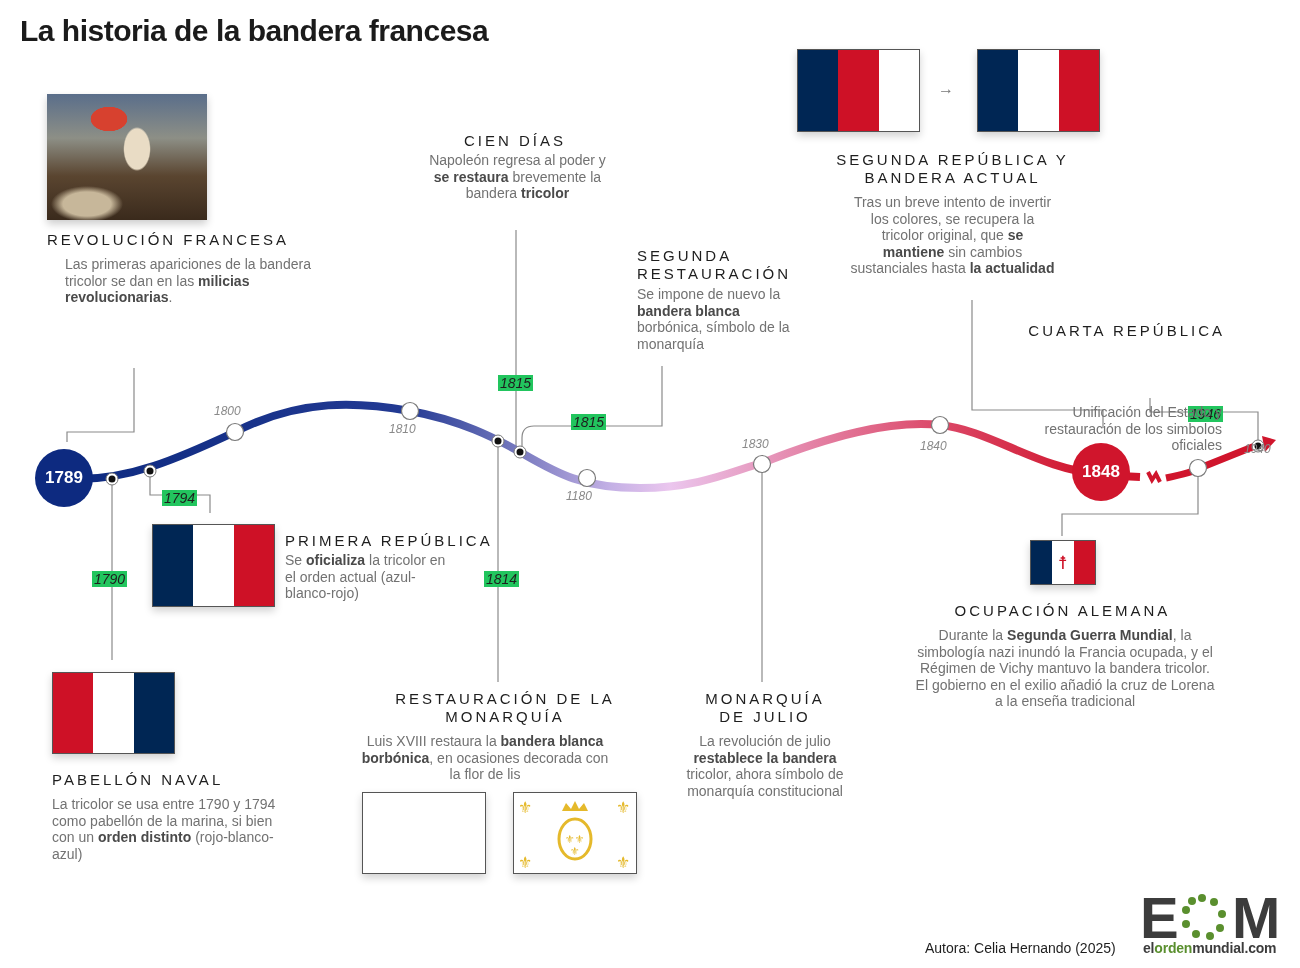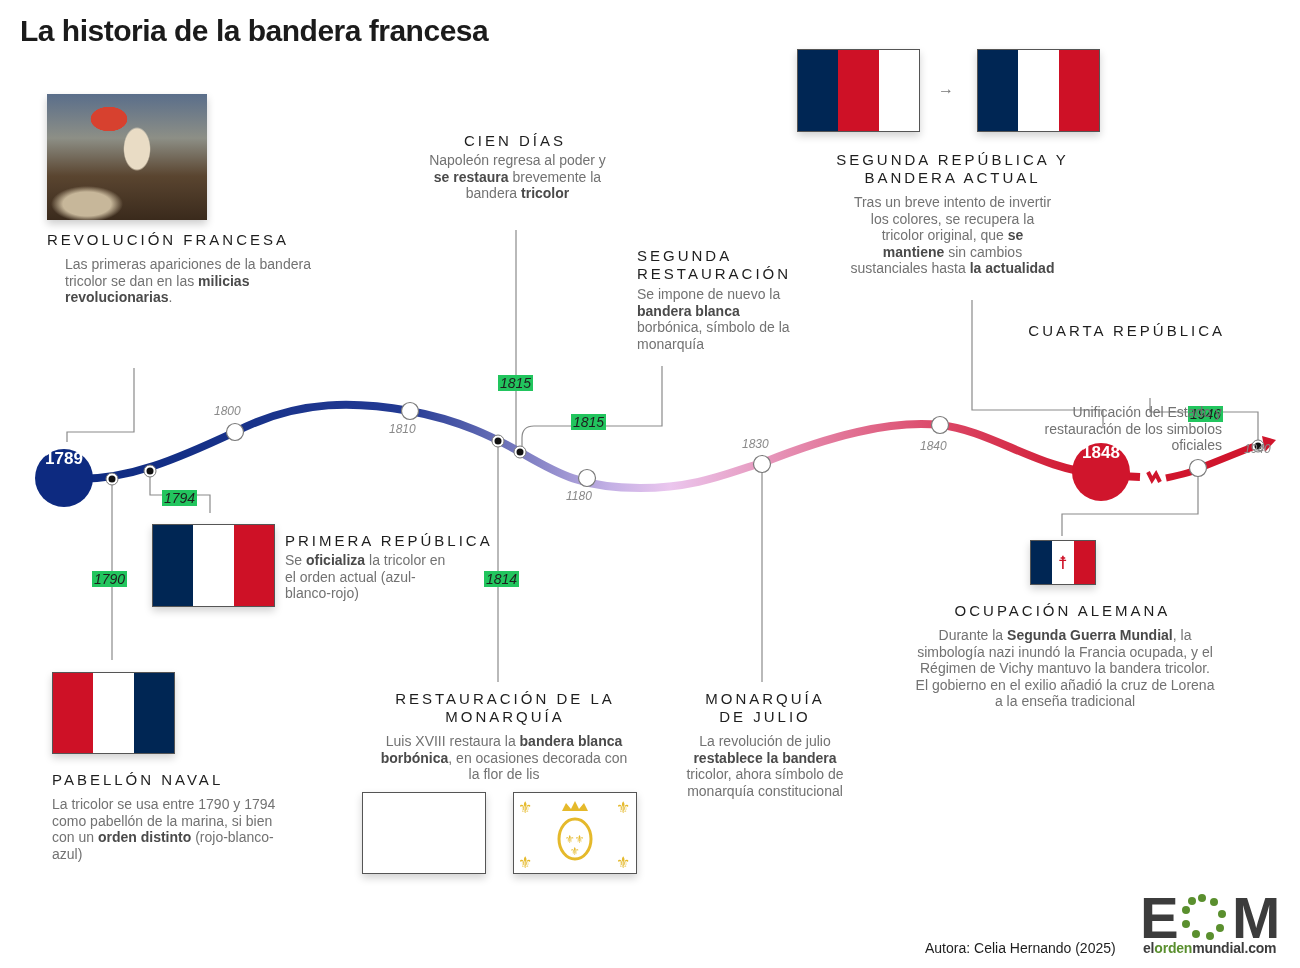--- a/index.html
+++ b/index.html
@@ -21,21 +21,21 @@
   .painting { position:absolute; left:47px; top:94px; width:160px; height:126px; overflow:hidden;
               box-shadow:0 4px 8px rgba(0,0,0,0.2);
               background:
                 radial-gradient(ellipse 30px 20px at 62px 25px, #d7412f 60%, transparent 62%),
                 radial-gradient(ellipse 25px 40px at 90px 55px, #e9dcc5 50%, transparent 55%),
                 radial-gradient(ellipse 60px 30px at 40px 110px, #c7b79a 40%, transparent 60%),
                 linear-gradient(180deg, #5a6e8a 0%, #8d8f86 35%, #5a4530 65%, #3a2a1c 100%); }
   .year-lbl { position:absolute; font-size:14px; font-style:italic; color:#1e1e1e; background:#22c55e; padding:0 2px; }
   .tick-lbl { position:absolute; font-size:12px; font-style:italic; color:#8a8a8a; }
   .big-node { position:absolute; border-radius:50%; color:#fff; font-size:17px; font-weight:bold;
-              display:flex; align-items:flex-start; justify-content:center; }
+              display:flex; align-items:center; justify-content:center; }
   .footer { position:absolute; left:925px; top:940px; font-size:14px; color:#1e1e1e; }
   .logo { position:absolute; left:1140px; top:888px; width:150px; height:70px; }
   .logo-text { position:absolute; left:1143px; top:940px; font-size:14px; font-weight:bold; color:#3c3c3c; letter-spacing:-0.2px; }
   .logo-text span { color:#5a8f2e; }
 </style>
 </head>
 <body>
 
 <div class="title">La historia de la bandera francesa</div>
 
@@ -148,21 +148,21 @@
 <div class="event-desc center" style="left:425px;top:152px;width:185px;">
   <span>Napoleón regresa al poder y </span><b>se restaura</b><span> brevemente la bandera </span><b>tricolor</b>
 </div>
 
 <div class="event-title" style="left:637px;top:247px;width:170px;">Segunda Restauración</div>
 <div class="event-desc" style="left:637px;top:286px;width:170px;">
   <span>Se impone de nuevo la </span><b>bandera blanca</b><span> borbónica, símbolo de la monarquía</span>
 </div>
 
 <div class="event-title center" style="left:385px;top:690px;width:240px;">Restauración de la monarquía</div>
-<div class="event-desc center" style="left:379px;top:733px;width:250px;">
+<div class="event-desc center" style="left:360px;top:733px;width:250px;">
   <span>Luis XVIII restaura la </span><b>bandera blanca borbónica</b><span>, en ocasiones decorada con la flor de lis</span>
 </div>
 <div class="flag" style="left:362px;top:792px;width:122px;height:80px;"></div>
 <div class="flag" style="left:513px;top:792px;width:122px;height:80px;">
   <svg width="122" height="80">
     <g fill="#e5b92b">
       <text x="4" y="20" font-size="16" fill="#e5b92b">⚜</text>
       <text x="102" y="20" font-size="16" fill="#e5b92b">⚜</text>
       <text x="4" y="75" font-size="16" fill="#e5b92b">⚜</text>
       <text x="102" y="75" font-size="16" fill="#e5b92b">⚜</text>

